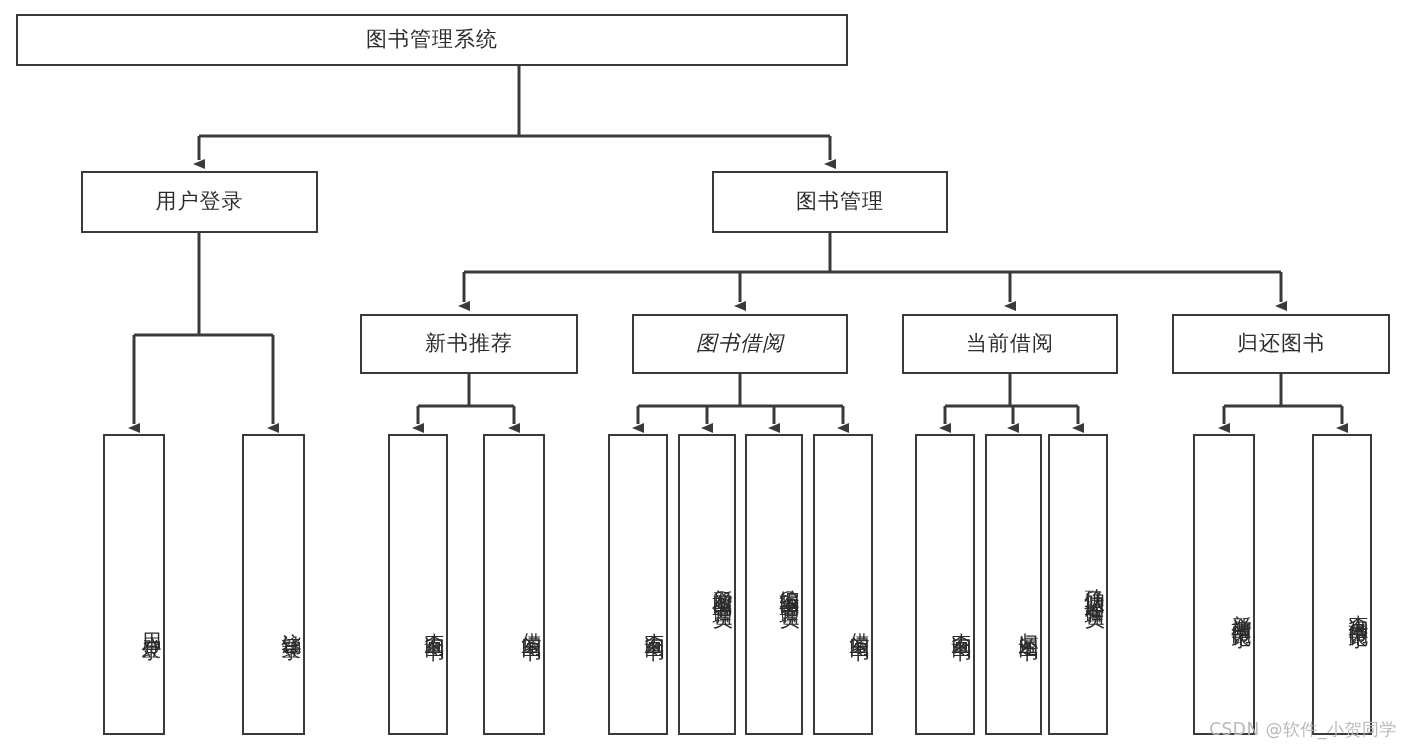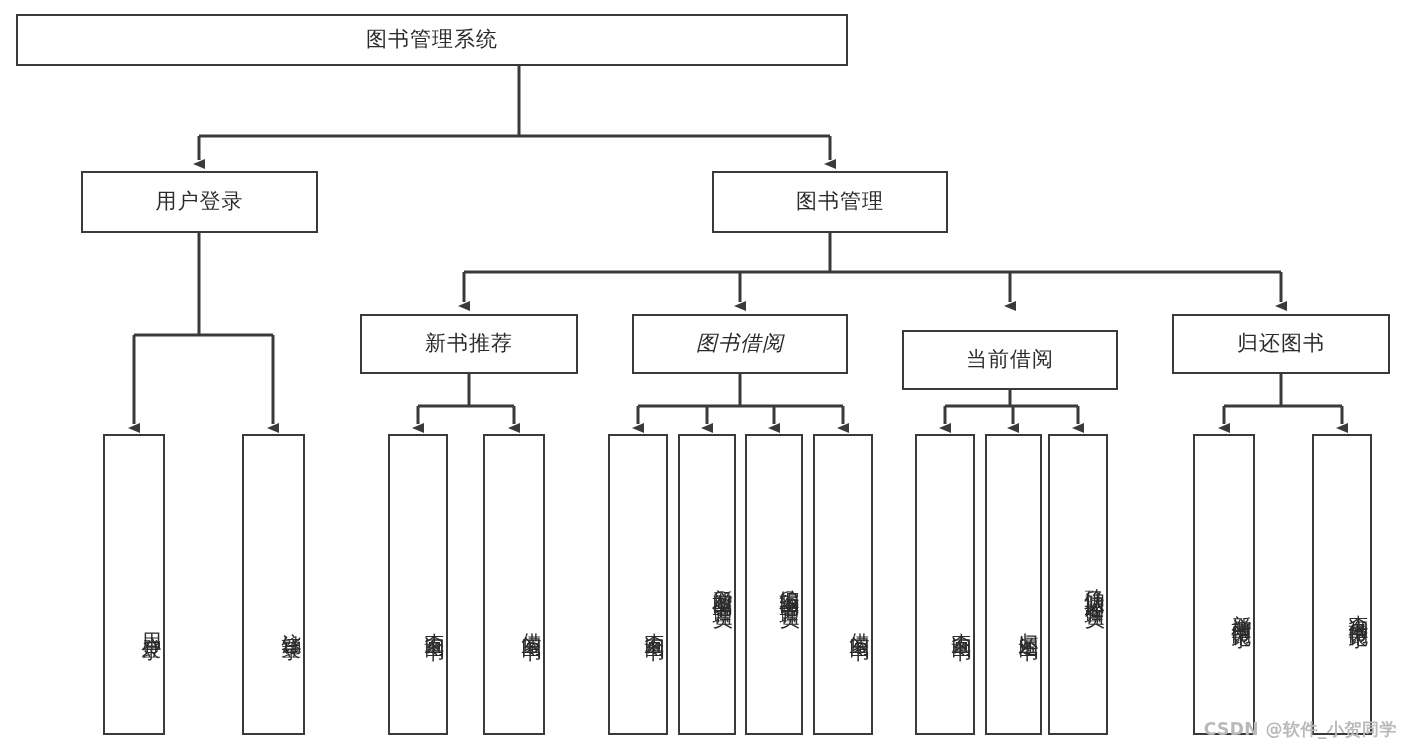--- a/index.html
+++ b/index.html
@@ -59,21 +59,20 @@
     white-space: nowrap;
   }
   #watermark {
     position: absolute;
     right: 8px;
     bottom: 6px;
     font-size: 17px;
     color: #b9b9b9;
     letter-spacing: 0.5px;
     white-space: nowrap;
-    font-weight: bold;
   }
 </style>
 </head>
 <body>
 
 <div id="canvas">
 
   <svg id="edges" viewBox="0 0 1405 747">
     <defs>
       <marker id="arrow" markerWidth="10" markerHeight="12" refX="1" refY="6" orient="auto" markerUnits="userSpaceOnUse">
@@ -134,21 +133,21 @@
   <div class="node horiz" style="left:712px; top:171px; width:236px; height:62px;padding-left:20px;">
     <span>图书管理</span>
   </div>
 
   <div class="node horiz" style="left:360px; top:314px; width:218px; height:60px;">
     <span>新书推荐</span>
   </div>
   <div class="node horiz" style="left:632px; top:314px; width:216px; height:60px;font-style:italic;">
     <span>图书借阅</span>
   </div>
-  <div class="node horiz" style="left:902px; top:314px; width:216px; height:60px;margin-top:16px;">
+  <div class="node horiz" style="left:902px; top:314px; width:216px; height:60px;">
     <span>当前借阅</span>
   </div>
   <div class="node horiz" style="left:1172px; top:314px; width:218px; height:60px;">
     <span>归还图书</span>
   </div>
 
   <div class="node vert" style="left:103px; top:434px; width:62px; height:301px; padding-top:76px;">
     <span class="vtext">用户登录</span>
   </div>
   <div class="node vert" style="left:242px; top:434px; width:63px; height:301px; padding-top:76px;">

